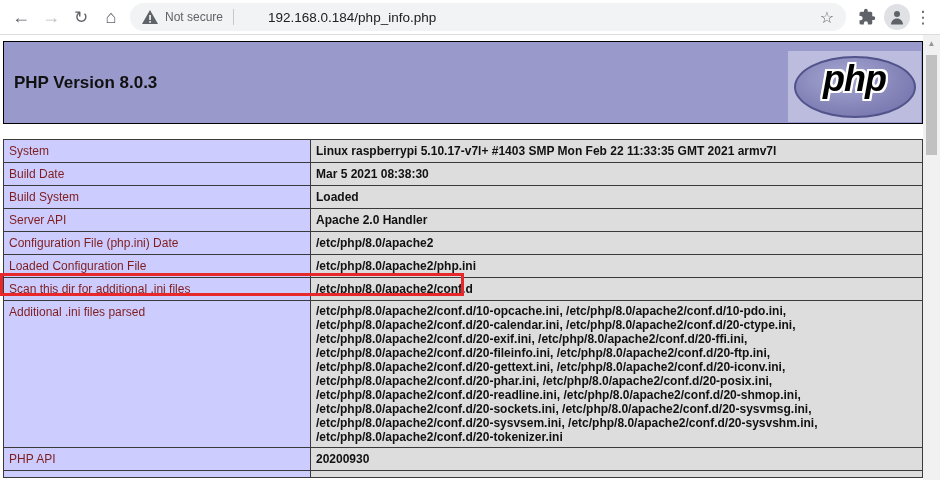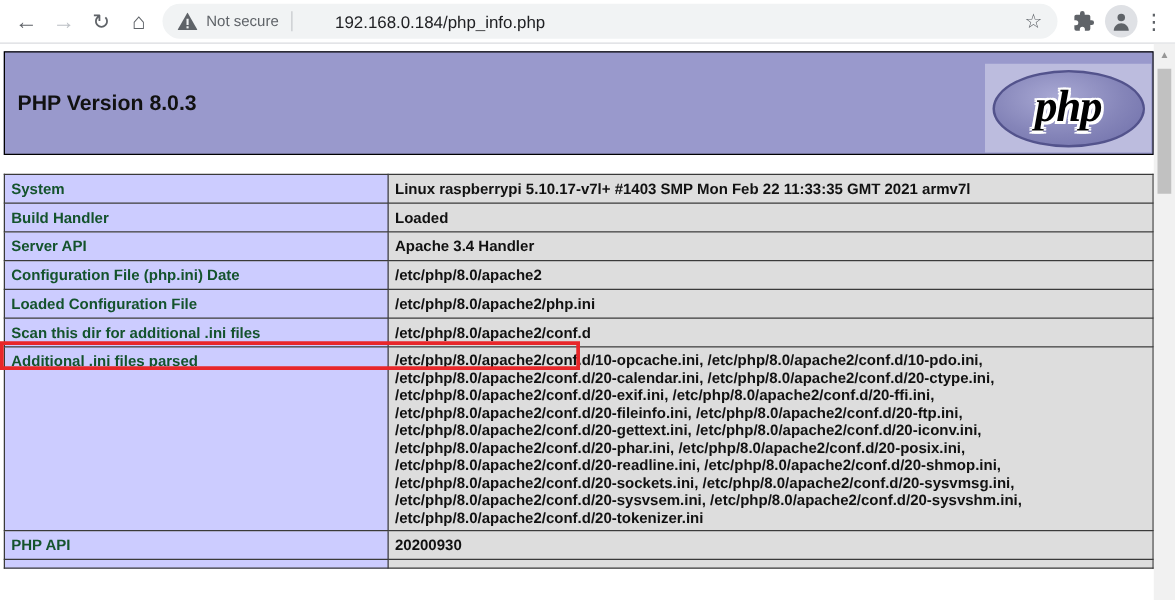--- a/index.html
+++ b/index.html
@@ -31,30 +31,30 @@
   .page-wrap { display:flex; height:445px; }
   .content { position:relative; flex:1; overflow:hidden; padding:6px 0 0 3px; }
 
   .php-header { width:920px; height:83px; background:#9999cc; border:1px solid #000;
                 display:flex; justify-content:space-between; }
   .php-title { font-size:17px; font-weight:bold; color:#111; align-self:center; padding-left:10px; }
   .php-logo { width:133px; height:71px; background:#bcbcde; align-self:flex-end;
               margin:0 1px 1px 0; display:flex; align-items:center; justify-content:center; }
   .php-ellipse { width:122px; height:62px; border-radius:50%;
                  background:radial-gradient(ellipse at 42% 35%, #a9a9d4 0%, #8585b9 55%, #6d6da8 100%);
-                 border:2px solid #53538c; display:flex; align-items:center; justify-content:center;font-family:Liberation Serif, serif; }
+                 border:2px solid #53538c; display:flex; align-items:flex-start; justify-content:center; }
   .php-logo-text { font-size:36px; font-weight:bold; font-style:italic; color:#000;
                    letter-spacing:-1px; padding-bottom:4px;
                    text-shadow:-2px -2px 0 #fff, 2px -2px 0 #fff, -2px 2px 0 #fff, 2px 2px 0 #fff,
                                0 -2px 0 #fff, 0 2px 0 #fff, -2px 0 0 #fff, 2px 0 0 #fff; }
 
   table.info { width:920px; border-collapse:collapse; margin-top:15px; table-layout:fixed; }
   table.info td { border:1px solid #3a3a3a; font-size:12px; padding:3px 5px; line-height:16px;
                   vertical-align:top; word-wrap:break-word; }
-  td.cell-label { width:307px; background:#ccccff; font-weight:bold; color:#14532d; }
+  td.cell-label { width:307px; background:#ccccff; font-weight:normal; color:#7f1d1d; }
   td.cell-value { background:#dddddd; color:#111;font-weight:bold; }
   td.cell-value.multiline { line-height:14px; }
 
   .red-box { position:absolute; left:0; top:238px; width:464px; height:23px;
              border:3px solid #e8272a; pointer-events:none; }
 
   
   .scrollbar { width:17px; background:#f1f1f1; display:flex; flex-direction:column; flex:0 0 auto; }
   .scroll-up { height:16px; display:flex; align-items:center; justify-content:center;
                color:#969696; font-size:8px; cursor:pointer; }
@@ -113,26 +113,30 @@
       </div>
     </div>
 
     <table class="info">
       <tbody>
           <tr>
             <td class="cell-label">System</td>
             <td class="cell-value">Linux raspberrypi 5.10.17-v7l+ #1403 SMP Mon Feb 22 11:33:35 GMT 2021 armv7l</td>
           </tr>
           <tr>
-            <td class="cell-label">Build Handler</td>
+            <td class="cell-label">Build Date</td>
+            <td class="cell-value">Mar 5 2021 08:38:30</td>
+          </tr>
+          <tr>
+            <td class="cell-label">Build System</td>
             <td class="cell-value">Loaded</td>
           </tr>
           <tr>
             <td class="cell-label">Server API</td>
-            <td class="cell-value">Apache 3.4 Handler</td>
+            <td class="cell-value">Apache 2.0 Handler</td>
           </tr>
           <tr>
             <td class="cell-label">Configuration File (php.ini) Date</td>
             <td class="cell-value">/etc/php/8.0/apache2</td>
           </tr>
           <tr>
             <td class="cell-label">Loaded Configuration File</td>
             <td class="cell-value">/etc/php/8.0/apache2/php.ini</td>
           </tr>
           <tr>

